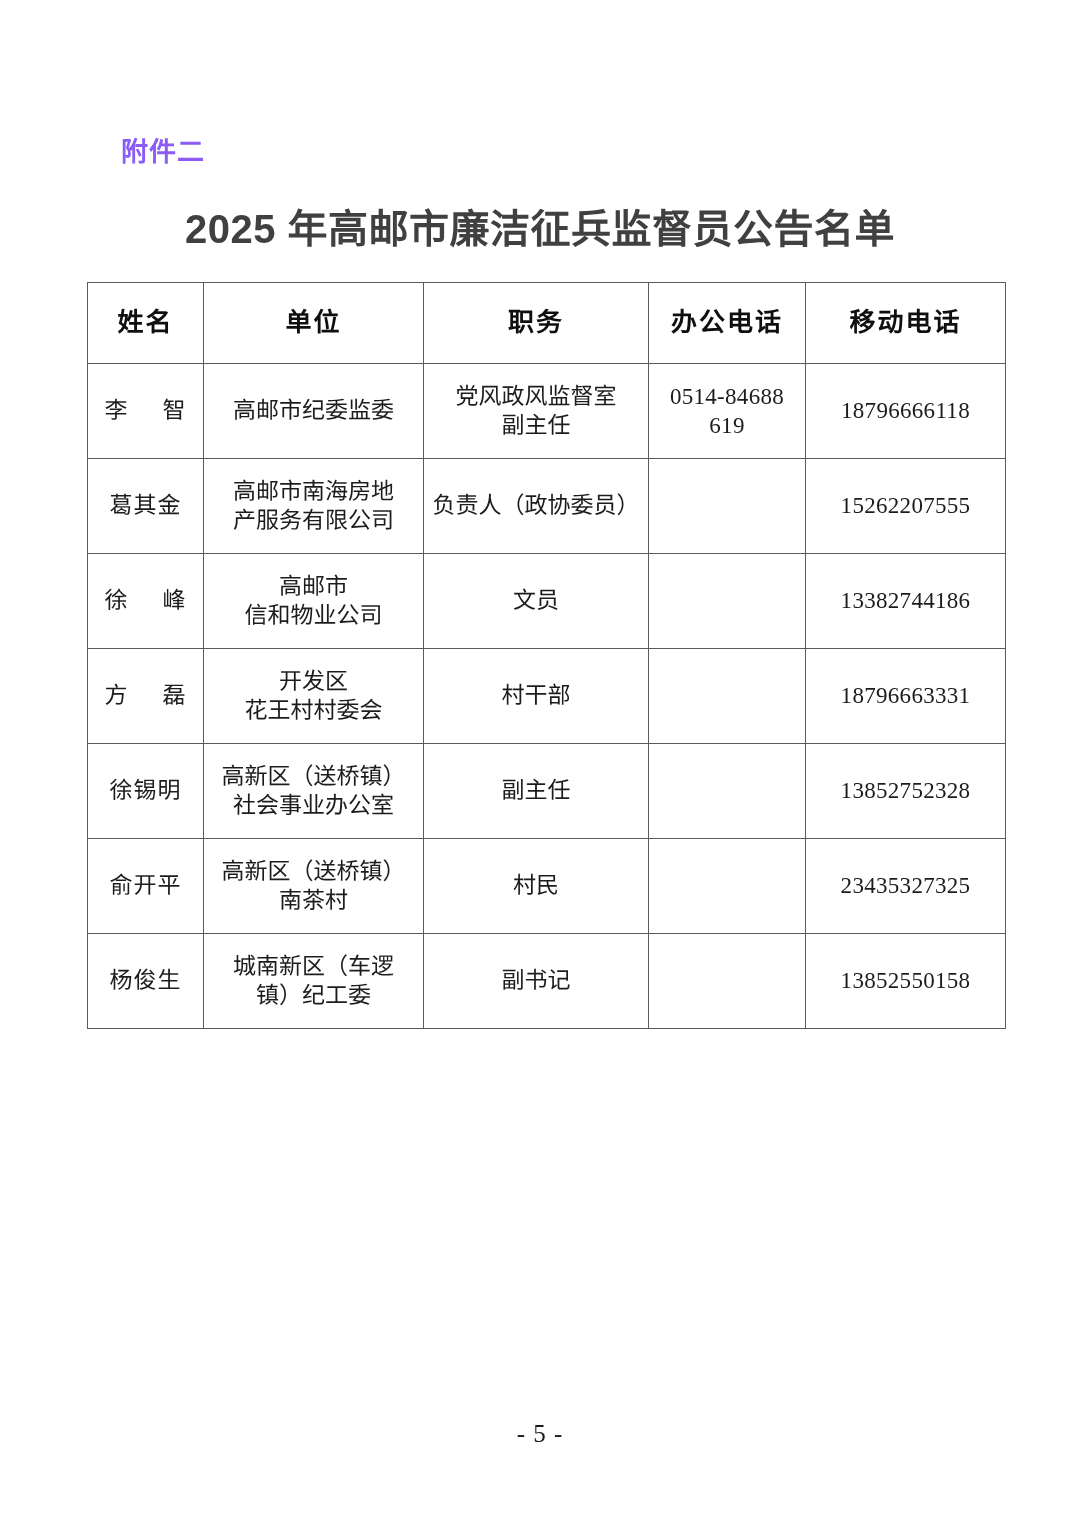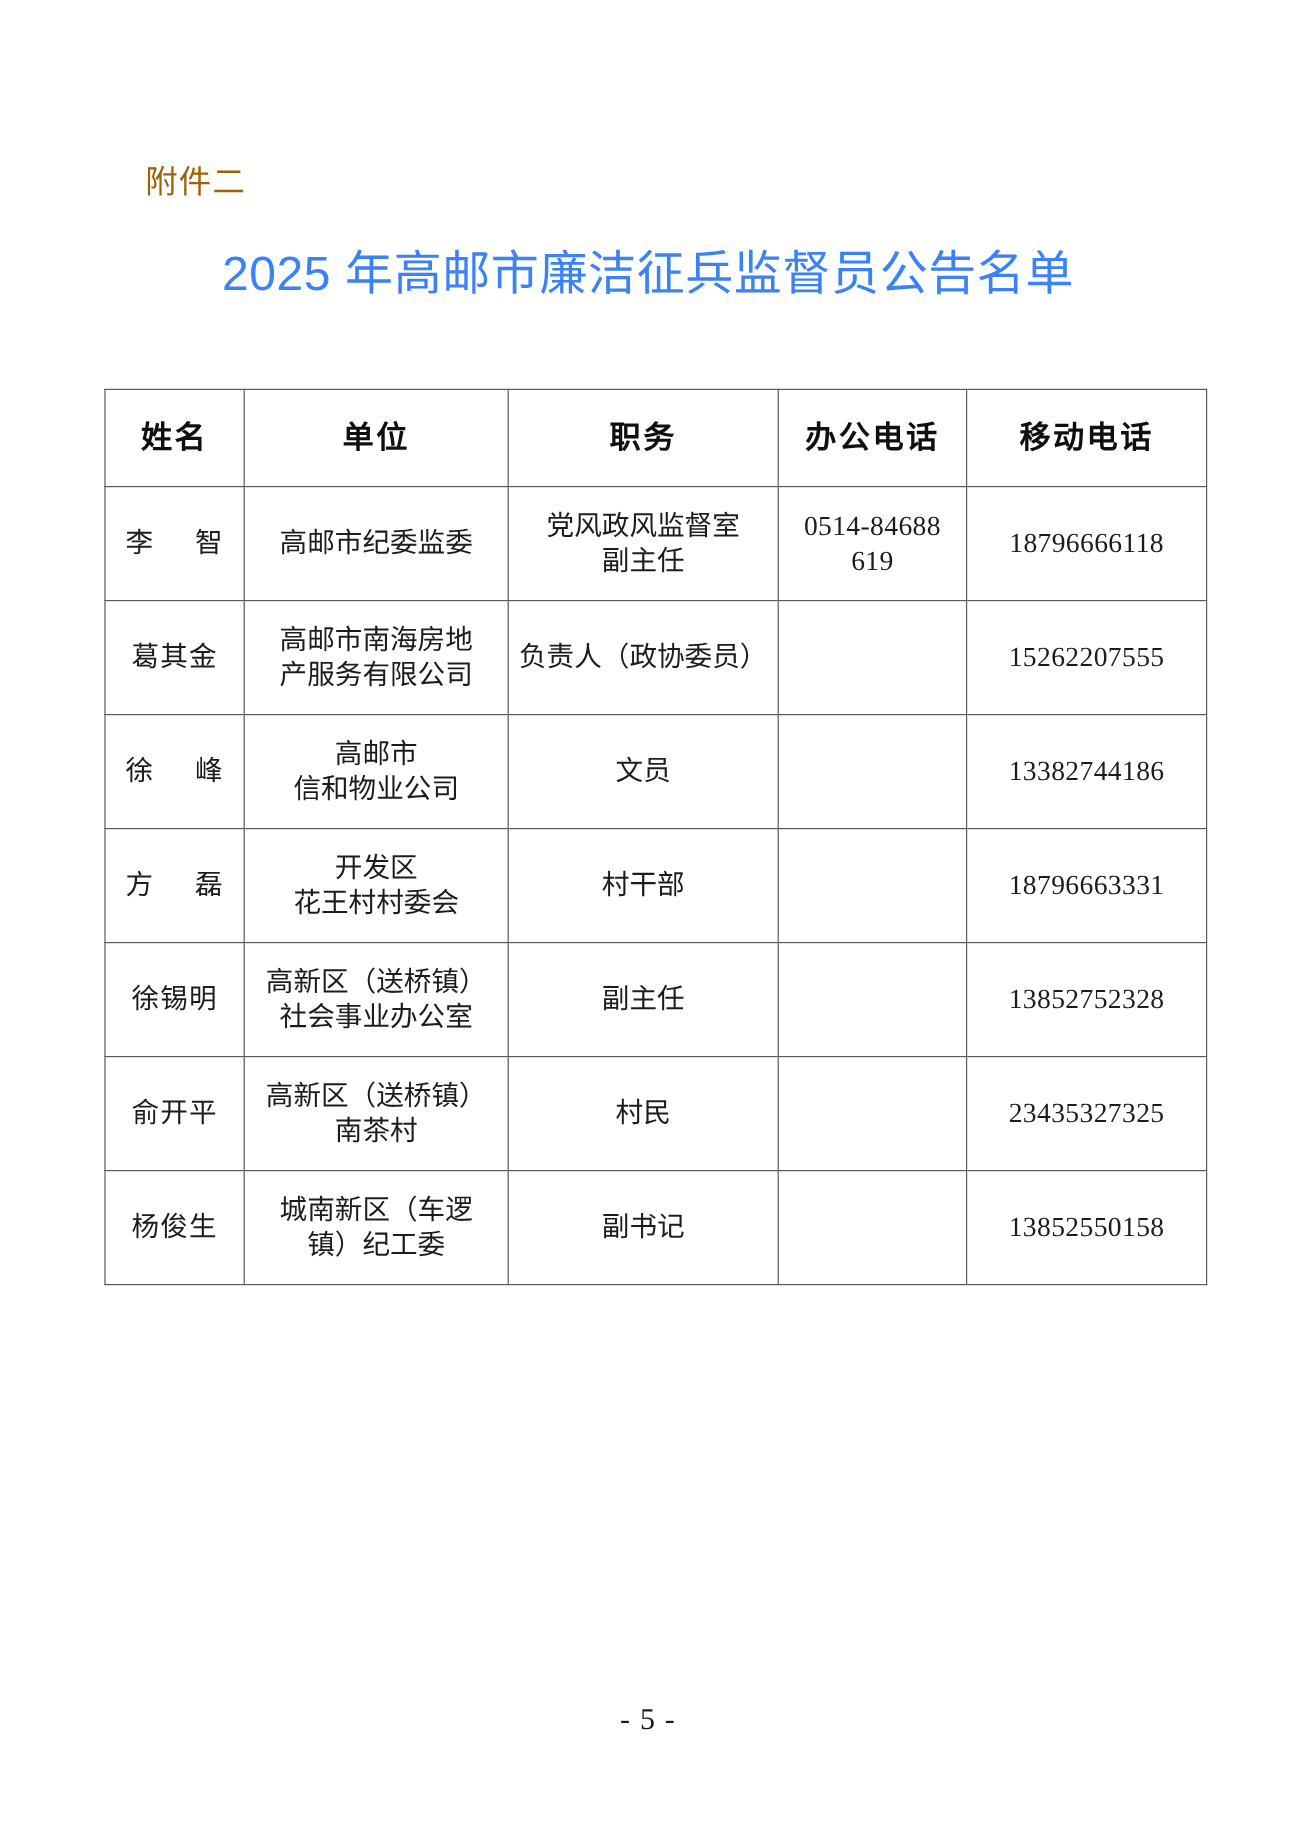--- a/index.html
+++ b/index.html
@@ -22,54 +22,53 @@
     width: 1080px;
     height: 1527px;
     box-sizing: border-box;
   }
 
   .attachment-label {
     position: absolute;
     left: 121px;
     top: 138px;
     font-family: "Liberation Sans", "DejaVu Sans", sans-serif;
-    font-weight: normal;
+    font-weight: bold;
     font-size: 27px;
     line-height: 1.1;
     letter-spacing: 1px;
-    color: #a16207;
+    color: #8b5cf6;
   }
 
   .doc-title {
     position: absolute;
     left: 0;
     right: 0;
     top: 178px;
     text-align: center;
     font-family: "Liberation Sans", "DejaVu Sans", sans-serif;
-    font-weight: normal;
+    font-weight: bold;
     font-size: 40px;
     line-height: 1.2;
     letter-spacing: 0.5px;
-    color: #3b82f6;
+    color: #404040;
   }
 
   .table-wrap {
     position: absolute;
     left: 87px;
     top: 282px;
     width: 918px;
   }
 
   table.roster {
     border-collapse: collapse;
     width: 918px;
     table-layout: fixed;
     background: #ffffff;
-    margin-top: 42px;
   }
 
   table.roster td,
   table.roster th {
     border: 1px solid #5b5b5b;
     text-align: center;
     vertical-align: middle;
     padding: 4px 3px;
     font-family: "Liberation Serif", "DejaVu Serif", serif;
     font-size: 23px;

